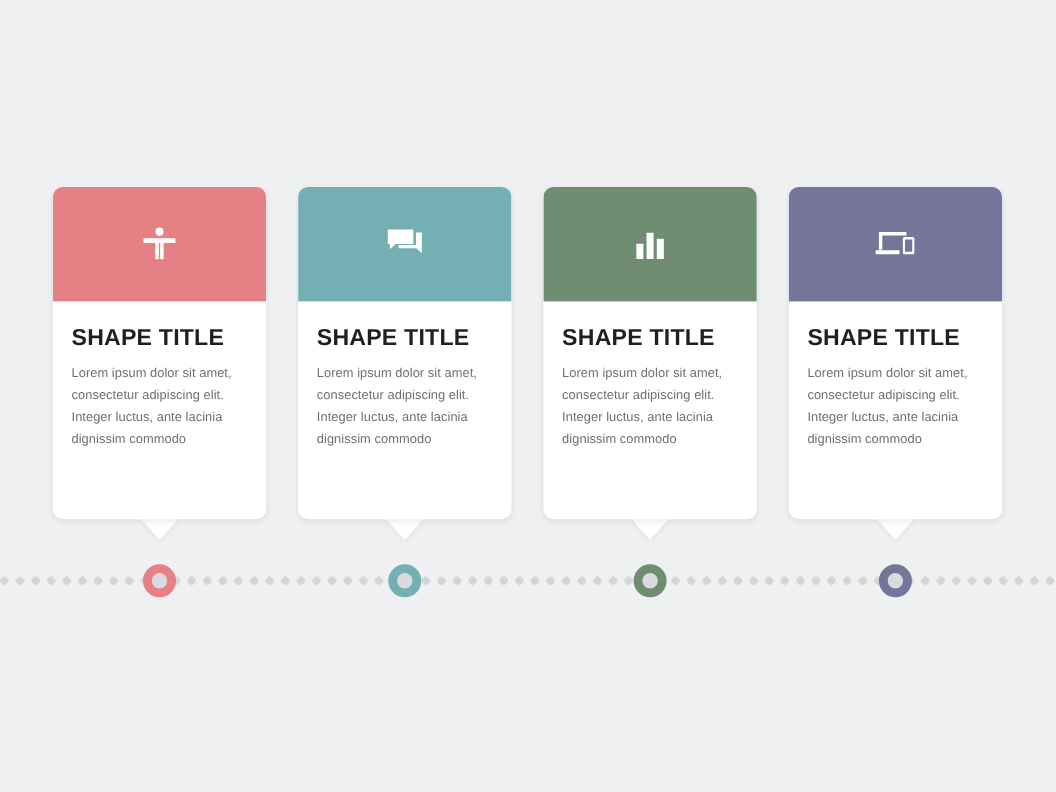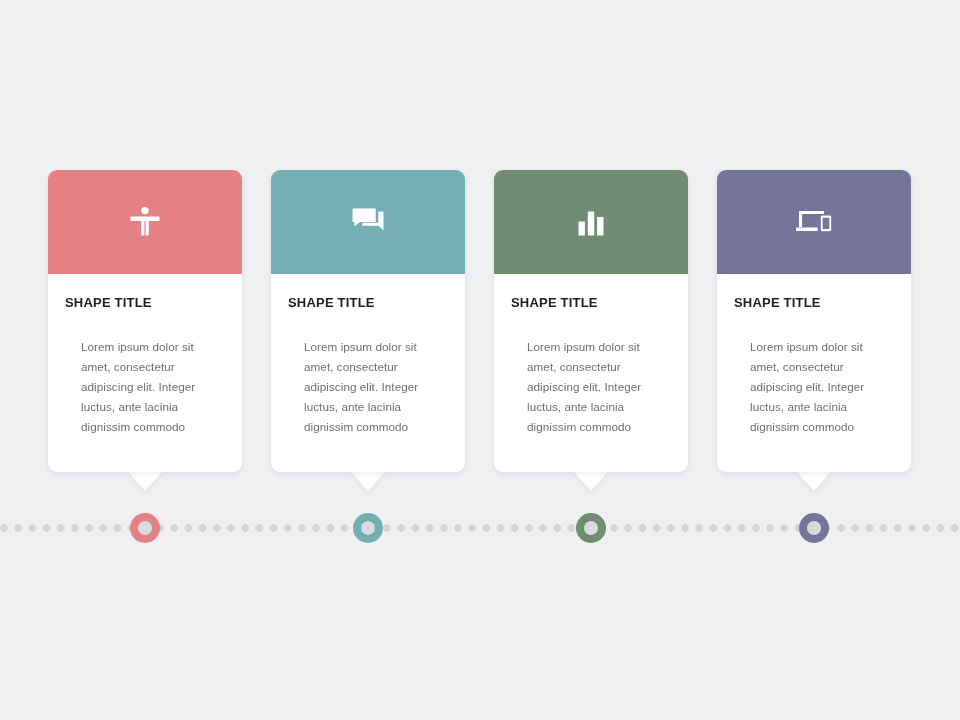--- a/index.html
+++ b/index.html
@@ -82,28 +82,28 @@
     position: absolute;
     left: 0;
     top: 104px;
     width: 194px;
     padding: 0 17px;
     box-sizing: border-box;
   }
   .card-title {
     margin: 0;
     padding-top: 22px;
-    font-size: 13px;
+    font-size: 21px;
     font-weight: bold;
     letter-spacing: 0.2px;
     color: #1f1f1f;
     line-height: 1.1;
   }
   .card-text {
-    margin: 16px;
+    margin: 0;
     padding-top: 11px;
     font-size: 11.7px;
     line-height: 20px;
     color: #6d6f73;
     letter-spacing: 0.05px;
   }
 
   
   .card-tail {
     position: absolute;

